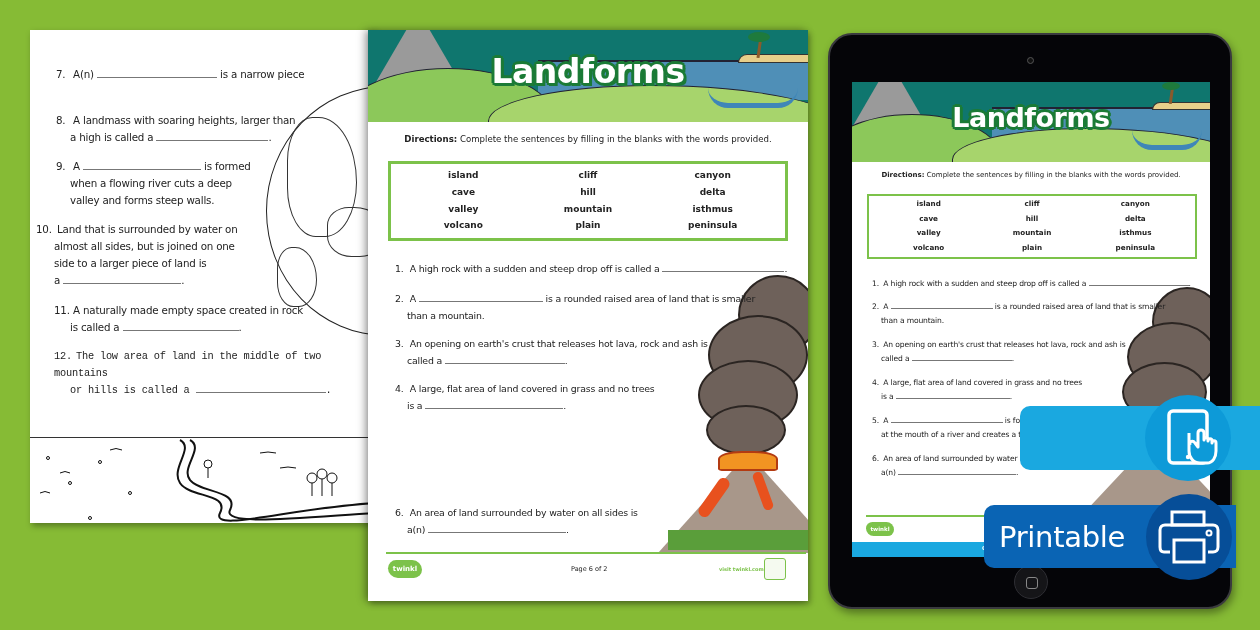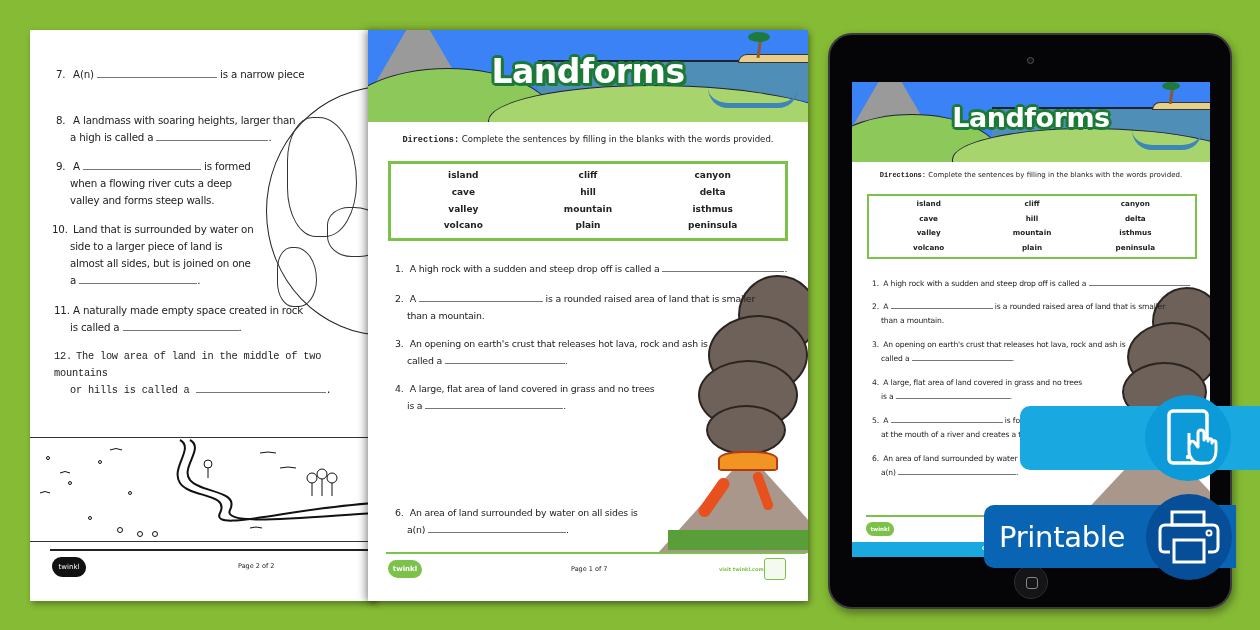--- a/index.html
+++ b/index.html
@@ -1,45 +1,45 @@
 <!DOCTYPE html>
 <html><head>
 <meta charset="utf-8">
 <style>
   * { box-sizing: border-box; margin: 0; padding: 0; }
   body { width: 1260px; height: 630px; overflow: hidden; background: #86bb35; font-family: "DejaVu Sans", sans-serif; position: relative; }
 
   
-  .page2 { position: absolute; left: 30px; top: 30px; width: 345px; height: 571px; background: #fff; box-shadow: 2px 3px 6px rgba(0,0,0,0.35); overflow: hidden; }
+  .page2 { position: absolute; left: 30px; top: 30px; width: 345px; height: 493px; background: #fff; box-shadow: 2px 3px 6px rgba(0,0,0,0.35); overflow: hidden; }
   .page2 .q { position: absolute; left: 26px; font-size: 10.3px; color: #222; line-height: 17px; letter-spacing: -0.2px; }
   .page2 .q .num { display: inline-block; width: 14px; }
   .page2 .q .indent { padding-left: 14px; display: block; }
   .blank { display: inline-block; border-bottom: 1px solid #777; height: 10px; vertical-align: baseline; }
   .globe { position: absolute; left: 236px; top: 56px; width: 240px; height: 250px; border: 1.6px solid #222; border-radius: 50%; }
   .globe .land { position: absolute; border: 1.2px solid #333; border-radius: 40% 60% 50% 45%; }
   .landscape { position: absolute; left: 0; top: 407px; width: 345px; height: 105px; border-top: 1.5px solid #333; border-bottom: 1.5px solid #333; }
   .p2-footer-line { position: absolute; left: 20px; top: 519px; width: 325px; height: 1.5px; background: #222; }
   .twinkl-black { position: absolute; left: 22px; top: 527px; width: 34px; height: 20px; background: #111; border-radius: 10px 12px 10px 12px; color: #fff; font-size: 7px; line-height: 20px; text-align: center; }
   .pagenum { position: absolute; font-size: 6.5px; color: #222; }
 
   
   .page1 { position: absolute; left: 368px; top: 30px; width: 440px; height: 571px; background: #fff; box-shadow: -3px 0 8px rgba(0,0,0,0.35), 2px 3px 6px rgba(0,0,0,0.3); overflow: hidden; }
-  .banner { position: absolute; left: 0; top: 0; width: 440px; height: 92px; background: #3b82f6; overflow: hidden; }
+  .banner { position: absolute; left: 0; top: 0; width: 440px; height: 92px; background: #0f766e; overflow: hidden; }
   .banner .sea { position: absolute; left: 170px; top: 30px; width: 280px; height: 40px; background: #4f8fb7; border-top: 2px solid #223; }
   .banner .sand { position: absolute; left: 370px; top: 24px; width: 80px; height: 9px; background: #e7cf8a; border-radius: 40px 0 0 0; border: 1.5px solid #333; }
   .banner .palm-trunk { position: absolute; left: 390px; top: 6px; width: 3px; height: 22px; background: #8a5a2b; transform: rotate(8deg); }
   .banner .palm-top { position: absolute; left: 380px; top: 2px; width: 22px; height: 10px; background: #1e7a3c; border-radius: 50%; }
   .banner .mountain { position: absolute; left: -20px; top: -20px; width: 0; height: 0; border-left: 70px solid transparent; border-right: 70px solid transparent; border-bottom: 120px solid #9a9a9a; }
   .banner .hill1 { position: absolute; left: -30px; top: 38px; width: 220px; height: 110px; background: #8cc85a; border-radius: 50% 50% 0 0; border: 1.5px solid #223; }
   .banner .hill2 { position: absolute; left: 120px; top: 55px; width: 360px; height: 80px; background: #a7d46c; border-radius: 45% 55% 0 0; border: 1.5px solid #223; }
   .banner .river { position: absolute; left: 340px; top: 58px; width: 90px; height: 20px; border-bottom: 5px solid #3f86b8; border-radius: 0 0 40px 40px; }
   .title { position: absolute; left: 0; width: 100%; text-align: center; font-family: "DejaVu Sans", sans-serif; font-weight: bold; color: #fff; letter-spacing: -0.5px; }
   .page1 .title { top: 22px; font-size: 33px; text-shadow: 0 0 0 #1b7b36, 2px 2px 0 #1b7b36, -2px -2px 0 #1b7b36, 2px -2px 0 #1b7b36, -2px 2px 0 #1b7b36, 3px 3px 0 #1b7b36, 0 3px 0 #1b7b36, 3px 0 0 #1b7b36, -3px 0 0 #1b7b36, 0 -3px 0 #1b7b36; }
   .directions { position: absolute; left: 0; width: 100%; text-align: center; font-size: 8.6px; color: #222; }
-  .directions b { font-weight: bold; font-family: Liberation Mono, monospace; }
+  .directions b { font-weight: bold; }
   .wordbank { position: absolute; border: 3px solid #7cc24a; display: grid; grid-template-columns: 1fr 1fr 1fr; }
   .wordbank span { text-align: center; font-weight: bold; color: #222; }
   .p1q { position: absolute; left: 27px; font-size: 9.4px; color: #222; line-height: 16.5px; letter-spacing: -0.2px; }
   .p1q .num { display: inline-block; width: 12px; }
   .p1q .indent { display: block; padding-left: 12px; }
   .volcano { position: absolute; left: 300px; top: 245px; width: 140px; height: 275px; }
   .cloud { position: absolute; background: #6e615a; border: 2px solid #2b2522; border-radius: 50%; }
   .cone { position: absolute; left: -10px; top: 178px; width: 0; height: 0; border-left: 90px solid transparent; border-right: 90px solid transparent; border-bottom: 100px solid #a8978a; }
   .lava { position: absolute; left: 50px; top: 176px; width: 60px; height: 20px; background: #f29422; border: 2px solid #b33b12; border-radius: 40% 40% 10% 10%; }
   .lava2 { position: absolute; border-radius: 8px; background: #e8511e; }
@@ -93,24 +93,24 @@
     <span class="num">8.</span> <span>A landmass with soaring heights, larger than</span>
     <span class="indent"><span>a high is called a</span> <span class="blank" style="width:112px;"></span><span>.</span></span>
   </div>
   <div class="q" style="top:128px;">
     <span class="num">9.</span> <span>A</span>
     <span class="blank" style="width:118px;"></span>
     <span>is formed</span>
     <span class="indent">when a flowing river cuts a deep</span>
     <span class="indent">valley and forms steep walls.</span>
   </div>
-  <div class="q" style="top:191px;left:22px;">
+  <div class="q" style="top:191px;left:6px;">
     <span class="num" style="width:18px;">10.</span> <span>Land that is surrounded by water on</span>
+    <span class="indent" style="padding-left:18px;">almost all sides, but is joined on one</span>
     <span class="indent" style="padding-left:18px;">side to a larger piece of land is</span>
-    <span class="indent" style="padding-left:18px;">almost all sides, but is joined on one</span>
     <span class="indent" style="padding-left:18px;"><span>a</span> <span class="blank" style="width:118px;"></span><span>.</span></span>
   </div>
   <div class="q" style="top:272px;left:24px;">
     <span class="num" style="width:16px;">11.</span> <span>A naturally made empty space created in rock</span>
     <span class="indent" style="padding-left:16px;"><span>is called a</span> <span class="blank" style="width:116px;"></span><span>.</span></span>
   </div>
   <div class="q" style="top:318px;left:24px;font-family:Liberation Mono, monospace;">
     <span class="num" style="width:16px;">12.</span> <span>The low area of land in the middle of two mountains</span>
     <span class="indent" style="padding-left:16px;"><span>or hills is called a</span> <span class="blank" style="width:130px;"></span><span>.</span></span>
   </div>
@@ -208,21 +208,21 @@
     <span class="num">4.</span> <span>A large, flat area of land covered in grass and no trees</span>
     <span class="indent"><span>is a</span> <span class="blank" style="width:138px;"></span><span>.</span></span>
   </div>
   <div class="p1q" style="top:443px;margin-top:32px;">
     <span class="num">6.</span> <span>An area of land surrounded by water on all sides is</span>
     <span class="indent"><span>a(n)</span> <span class="blank" style="width:138px;"></span><span>.</span></span>
   </div>
 
   <div class="p1-footer-line"></div>
   <div class="twinkl-green" style="left:20px;top:530px;width:34px;height:18px;font-size:7px;line-height:18px;">twinkl</div>
-  <div class="pagenum" style="left:203px;top:535px;">Page 1 of 7</div>
+  <div class="pagenum" style="left:203px;top:535px;">Page 6 of 2</div>
   <div class="visit" style="left:351px;top:536px;font-size:5px;">visit twinkl.com</div>
   <div class="badge-small" style="left:396px;top:528px;width:22px;height:22px;"></div>
 </div>
 
 <div class="tablet">
   <div class="camera"></div>
   <div class="screen">
     <div class="banner">
       <div class="sea" style="left:140px;top:25px;width:230px;height:34px;"></div>
       <div class="sand" style="left:300px;top:20px;width:70px;height:8px;"></div>

